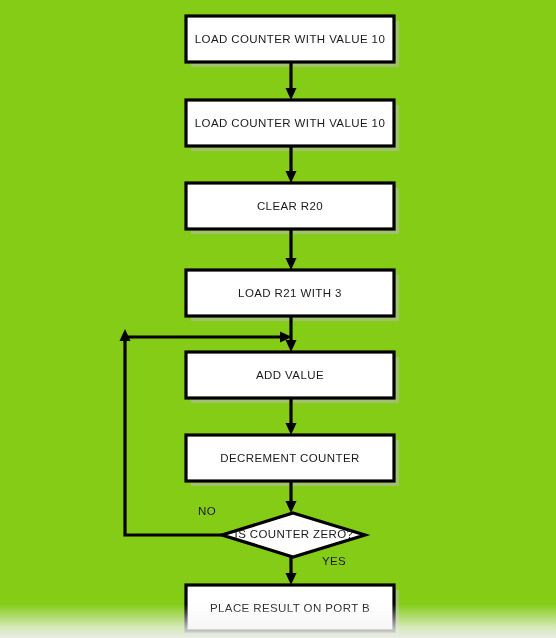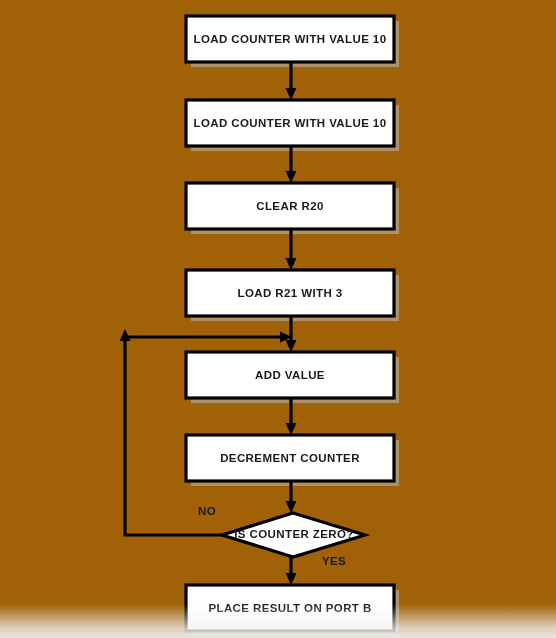--- a/index.html
+++ b/index.html
@@ -5,24 +5,23 @@
 <style>
   html, body {
     margin: 0;
     padding: 0;
     background: #ffffff;
   }
   #canvas {
     position: relative;
     width: 556px;
     height: 638px;
-    background: #a16207;
+    background: #84cc16;
     overflow: hidden;
     font-family: "Liberation Sans", sans-serif;
-    font-weight: bold;
   }
   #flow-svg {
     position: absolute;
     left: 0;
     top: 0;
     width: 556px;
     height: 638px;
   }
   .node-text {
     font-family: "Liberation Sans", sans-serif;

